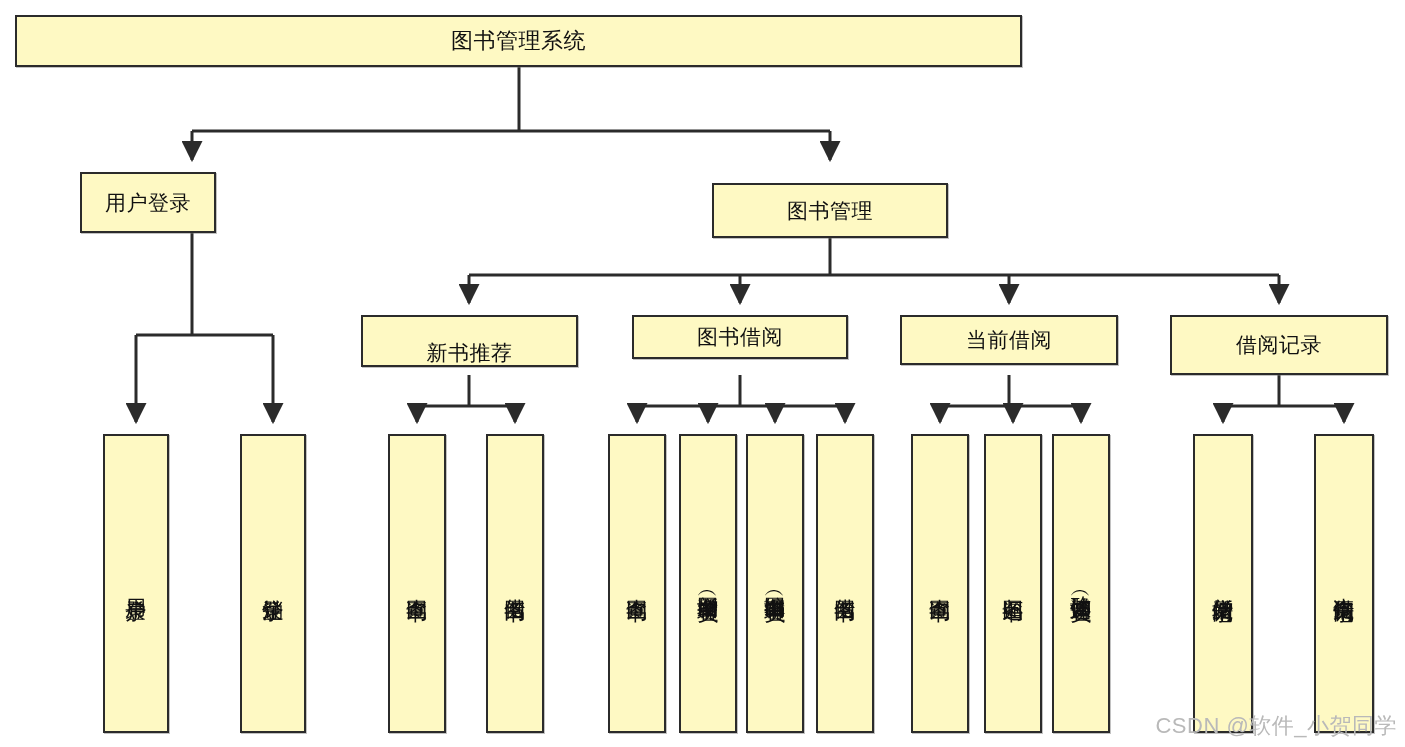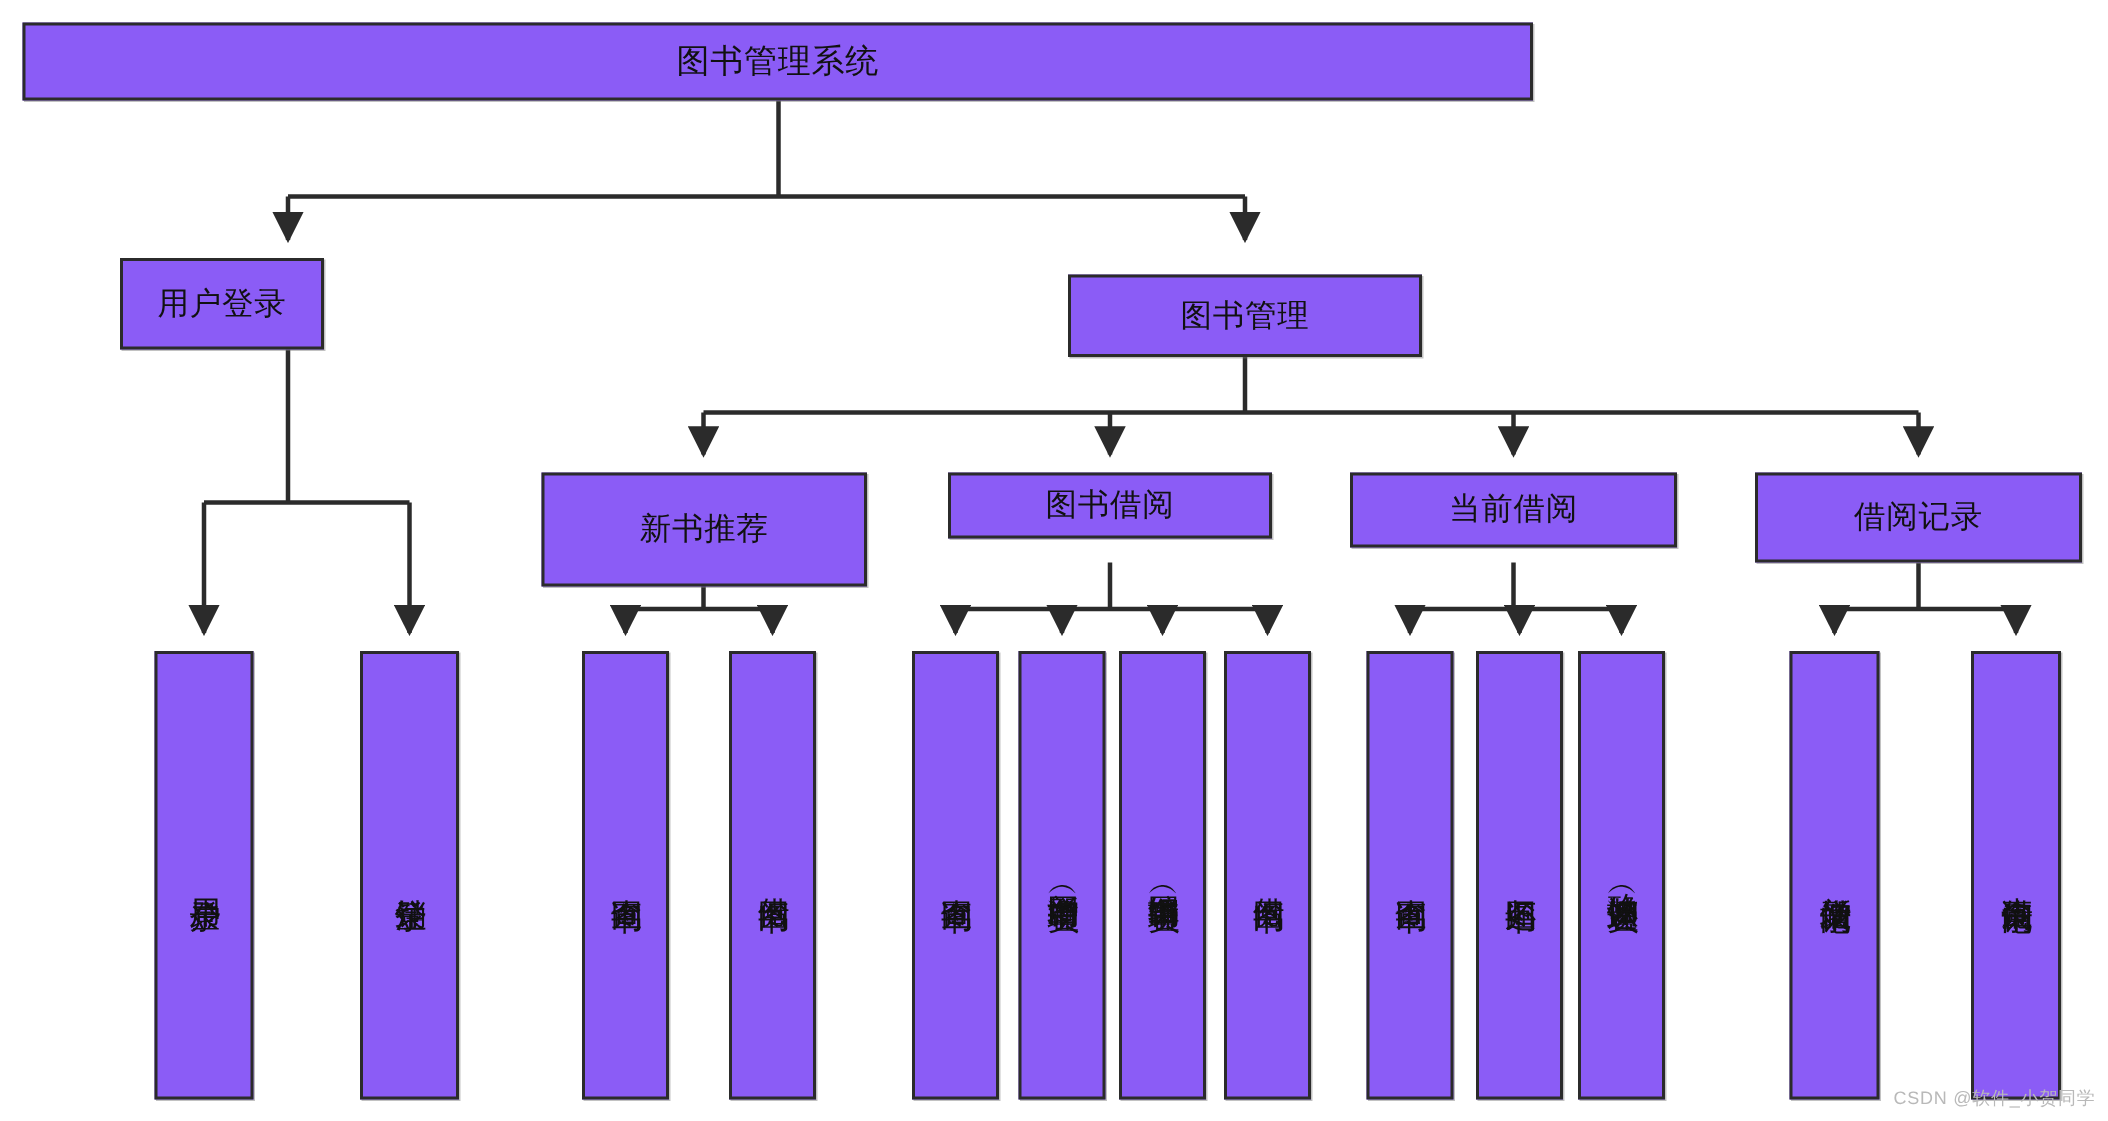--- a/index.html
+++ b/index.html
@@ -23,21 +23,21 @@
     left: 0;
     top: 0;
     width: 1405px;
     height: 747px;
     pointer-events: none;
   }
   .node {
     position: absolute;
     box-sizing: border-box;
     border: 2px solid #2b2b2b;
-    background: #8b5cf6;
+    background: #fef9c3;
     display: flex;
     align-items: center;
     justify-content: center;
     box-shadow: 1px 1px 0 rgba(120,120,120,0.45);
   }
   .node .lbl {
     font-size: 21px;
     line-height: 1.12;
     letter-spacing: 0.5px;
     color: #111111;
@@ -55,21 +55,21 @@
     font-size: 21px;
     line-height: 1.22;
     letter-spacing: 1px;
     white-space: nowrap;
     max-height: 286px;
   }
   #watermark {
     position: absolute;
     right: 8px;
     bottom: 6px;
-    font-size: 12px;
+    font-size: 22px;
     color: #b9b9b9;
     letter-spacing: 0.5px;
     white-space: nowrap;
   }
 </style>
 </head>
 <body>
 
 <div id="canvas">
 
@@ -127,21 +127,21 @@
     <span class="lbl">图书管理系统</span>
   </div>
 
   <div class="node" style="left:80px; top:172px; width:136px; height:61px;">
     <span class="lbl">用户登录</span>
   </div>
   <div class="node" style="left:712px; top:183px; width:236px; height:55px;">
     <span class="lbl">图书管理</span>
   </div>
 
-  <div class="node" style="left:361px; top:315px; width:217px; height:76px;">
+  <div class="node" style="left:361px; top:315px; width:217px; height:52px;align-items:flex-end;">
     <span class="lbl">新书推荐</span>
   </div>
   <div class="node" style="left:632px; top:315px; width:216px; height:44px;">
     <span class="lbl">图书借阅</span>
   </div>
   <div class="node" style="left:900px; top:315px; width:218px; height:50px;">
     <span class="lbl">当前借阅</span>
   </div>
   <div class="node" style="left:1170px; top:315px; width:218px; height:60px;">
     <span class="lbl">借阅记录</span>

